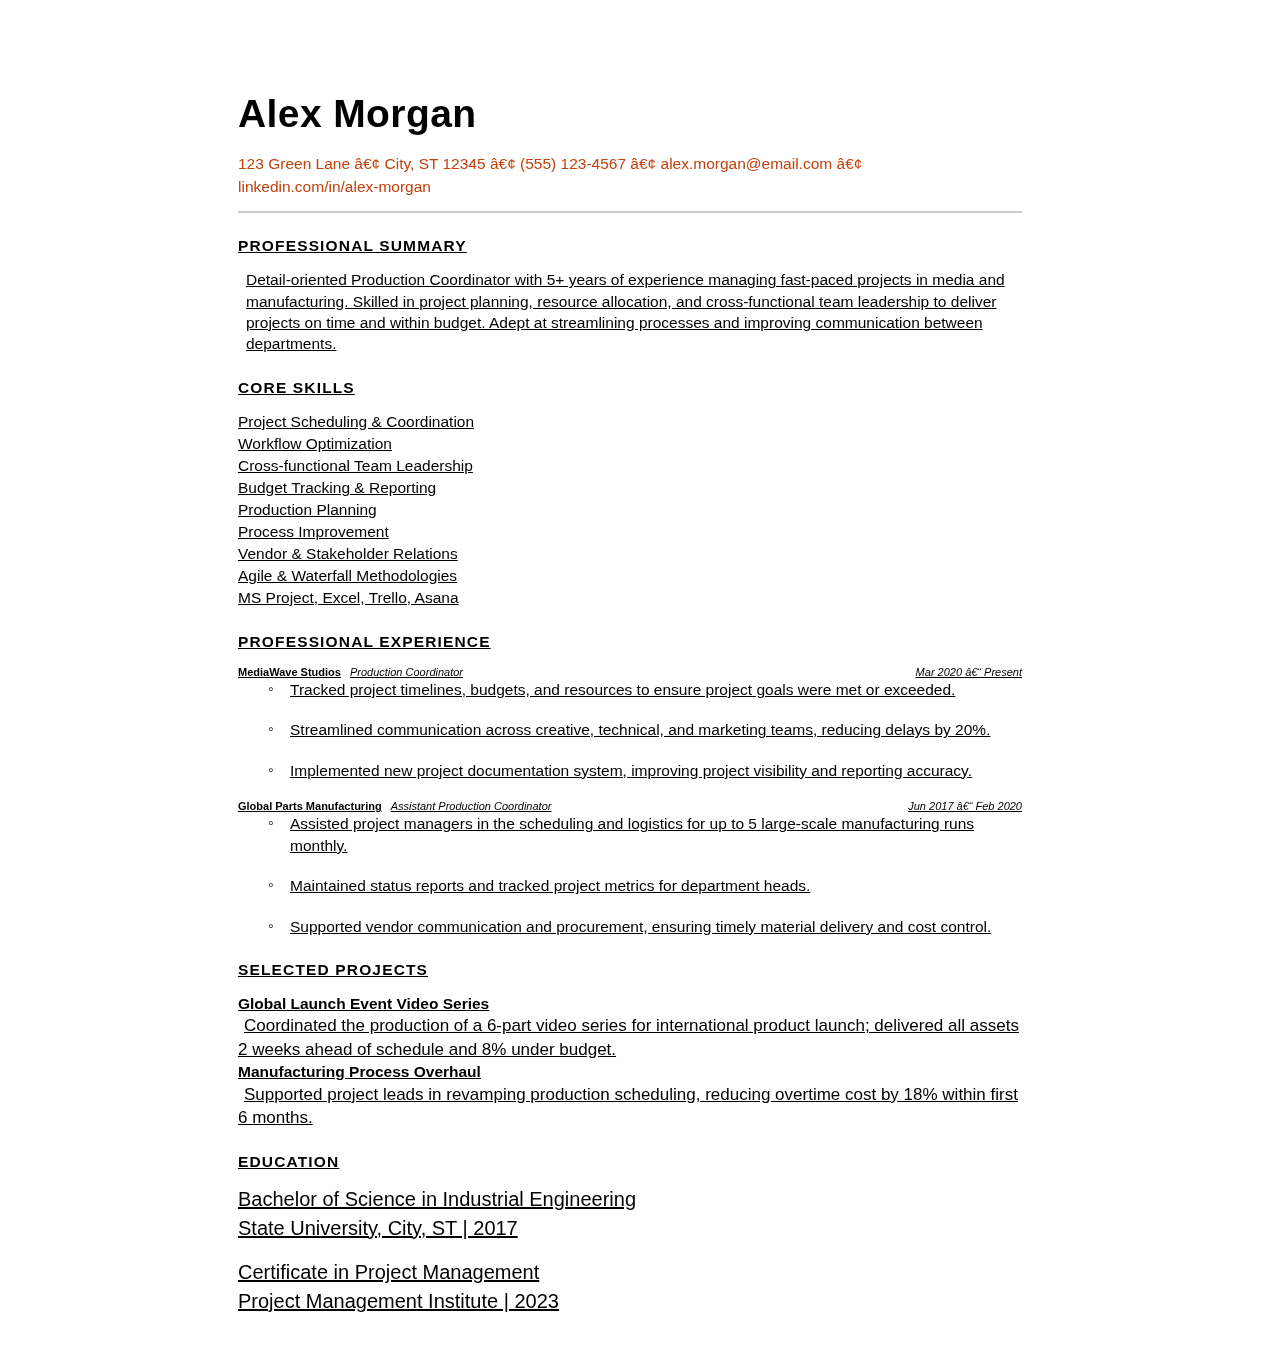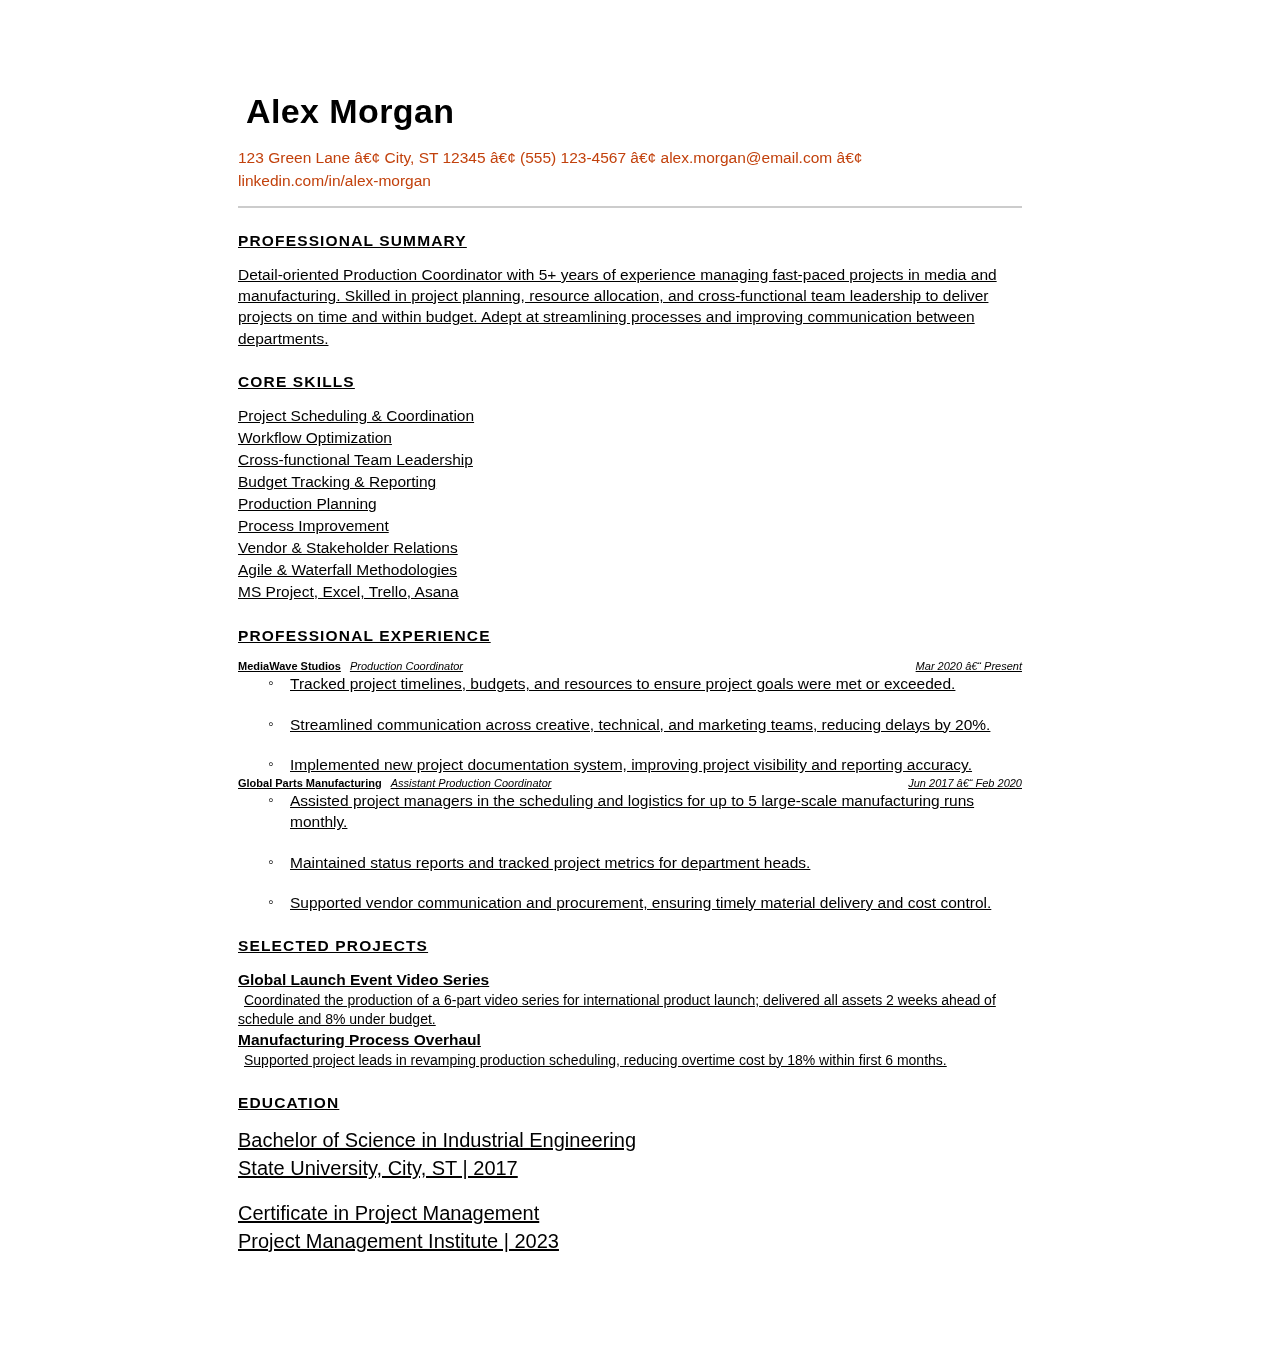--- a/index.html
+++ b/index.html
@@ -21,25 +21,25 @@
     height: 1357px;
     padding: 92px 241px 0 238px;
     background: #ffffff;
   }
   .resume {
     width: 784px;
   }
 
   
   .name {
-    font-size: 34px;
+    font-size: 39px;
     font-weight: bold;
     letter-spacing: 0.4px;
     line-height: 1.12;
-    margin: 0 0 16px 8px;
+    margin: 0 0 16px 0;
     color: #000;
   }
   .contact {
     font-size: 15.5px;
     line-height: 1.5;
     margin: 0 0 0 0;
     color: #c2410c;
     max-width: 680px;
   }
   .rule {
@@ -58,41 +58,42 @@
     font-size: 15.5px;
     font-weight: bold;
     letter-spacing: 1.15px;
     text-transform: uppercase;
     margin: 0 0 14px 0;
     color: #000;
   }
   .body-text {
     font-size: 15.5px;
     line-height: 1.38;
-    margin: 0;
+    margin: 8px;
     color: #000;
   }
 
   
   .skills {
     list-style: none;
     margin: 0;
     padding: 0;
   }
   .skills li {
     font-size: 15.5px;
     line-height: 1.42;
     color: #000;
   }
 
   
   .job {
     margin-top: 0;
   }
   .job + .job {
+    margin-top: 18px;
   }
   .job-head {
     display: flex;
     align-items: center;
     justify-content: space-between;
     font-size: 11px;
     line-height: 1.3;
     white-space: nowrap;
   }
   .job-left {
@@ -138,21 +139,21 @@
   .project + .project {
     margin-top: 0;
   }
   .project-name {
     font-size: 15.5px;
     font-weight: bold;
     line-height: 1.38;
     margin: 0;
   }
   .project-desc {
-    font-size: 14px;
+    font-size: 17px;
     line-height: 1.38;
     margin: 0;
     text-indent: 6px;
   }
 
   
   .edu-block + .edu-block {
     margin-top: 16px;
   }
   .edu-line {

